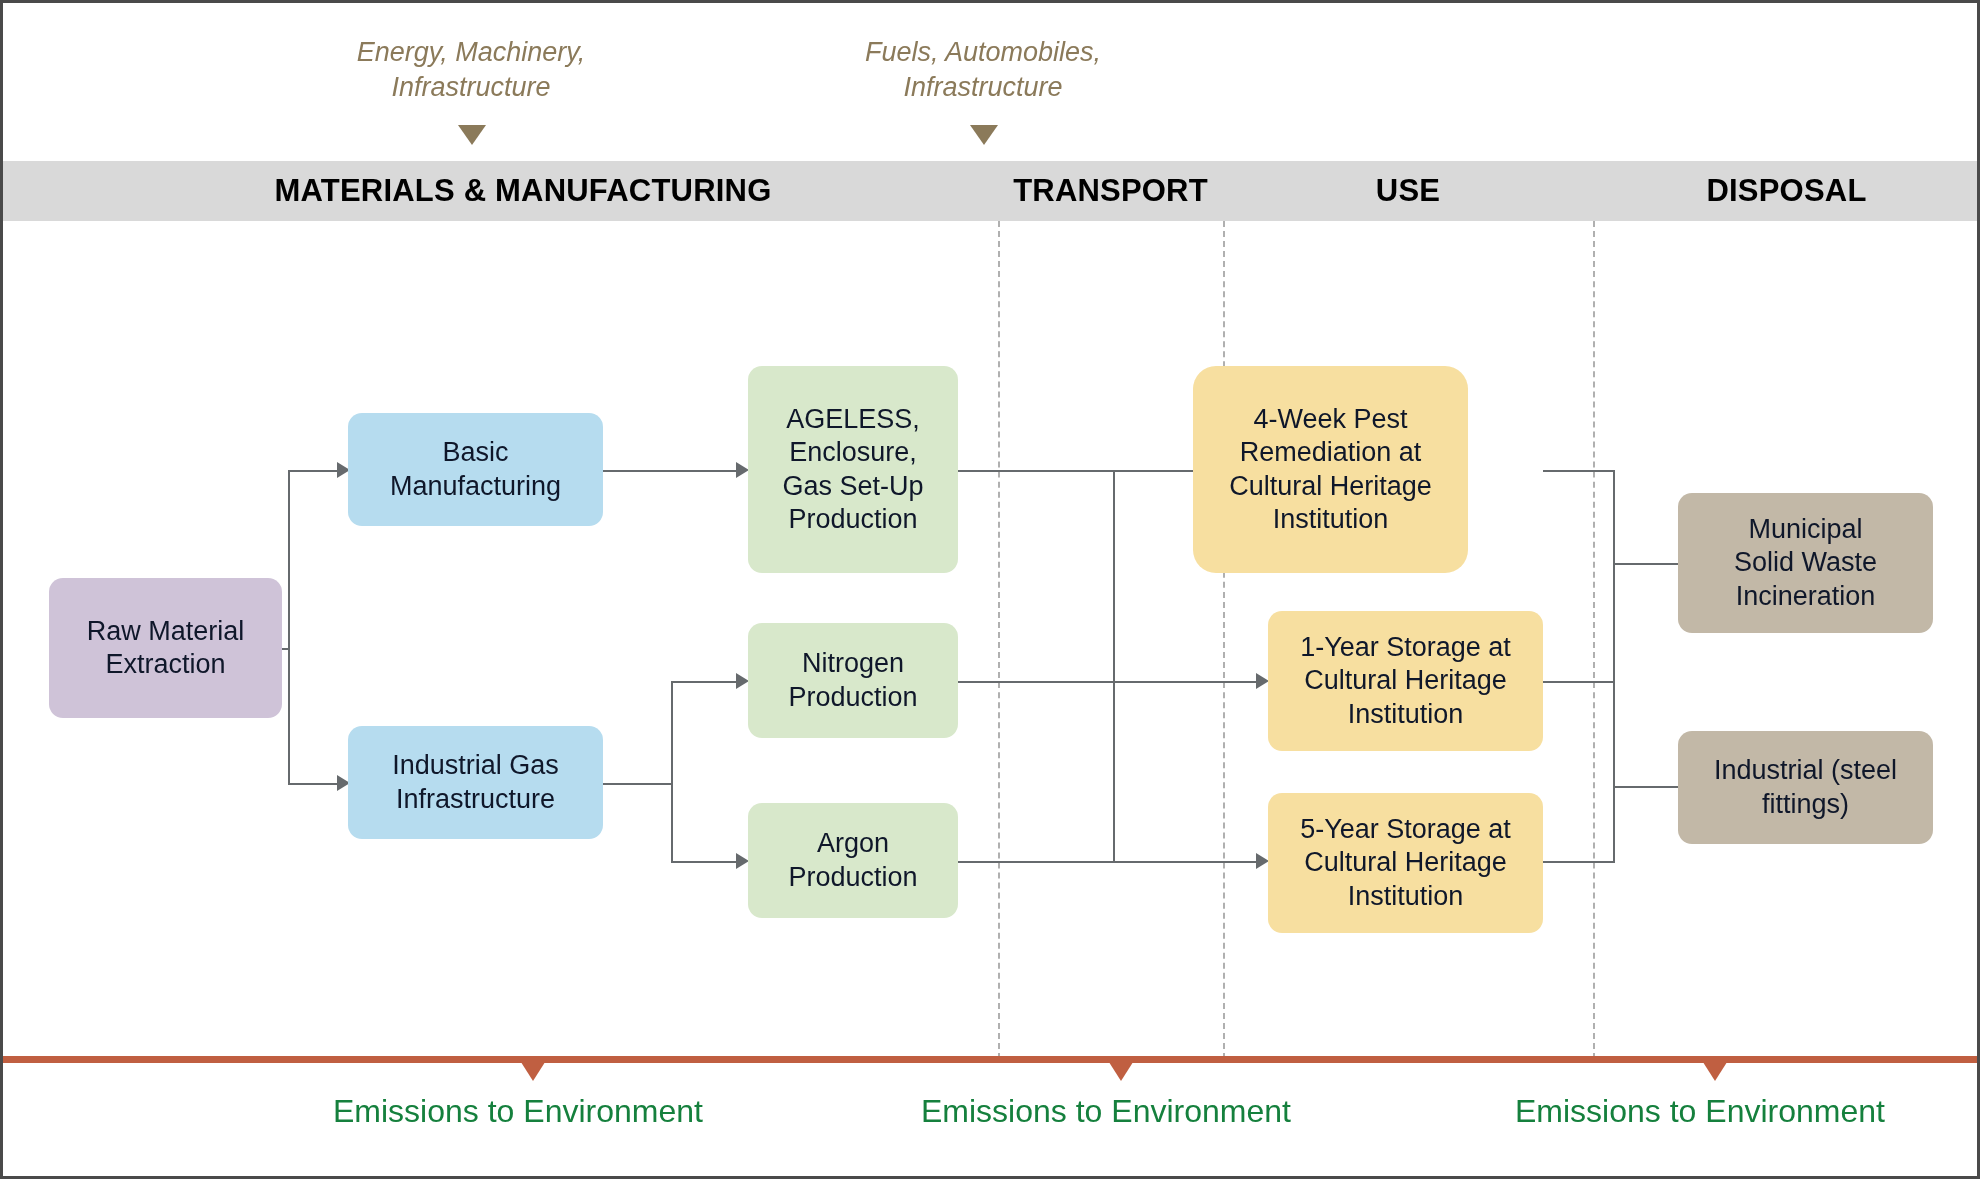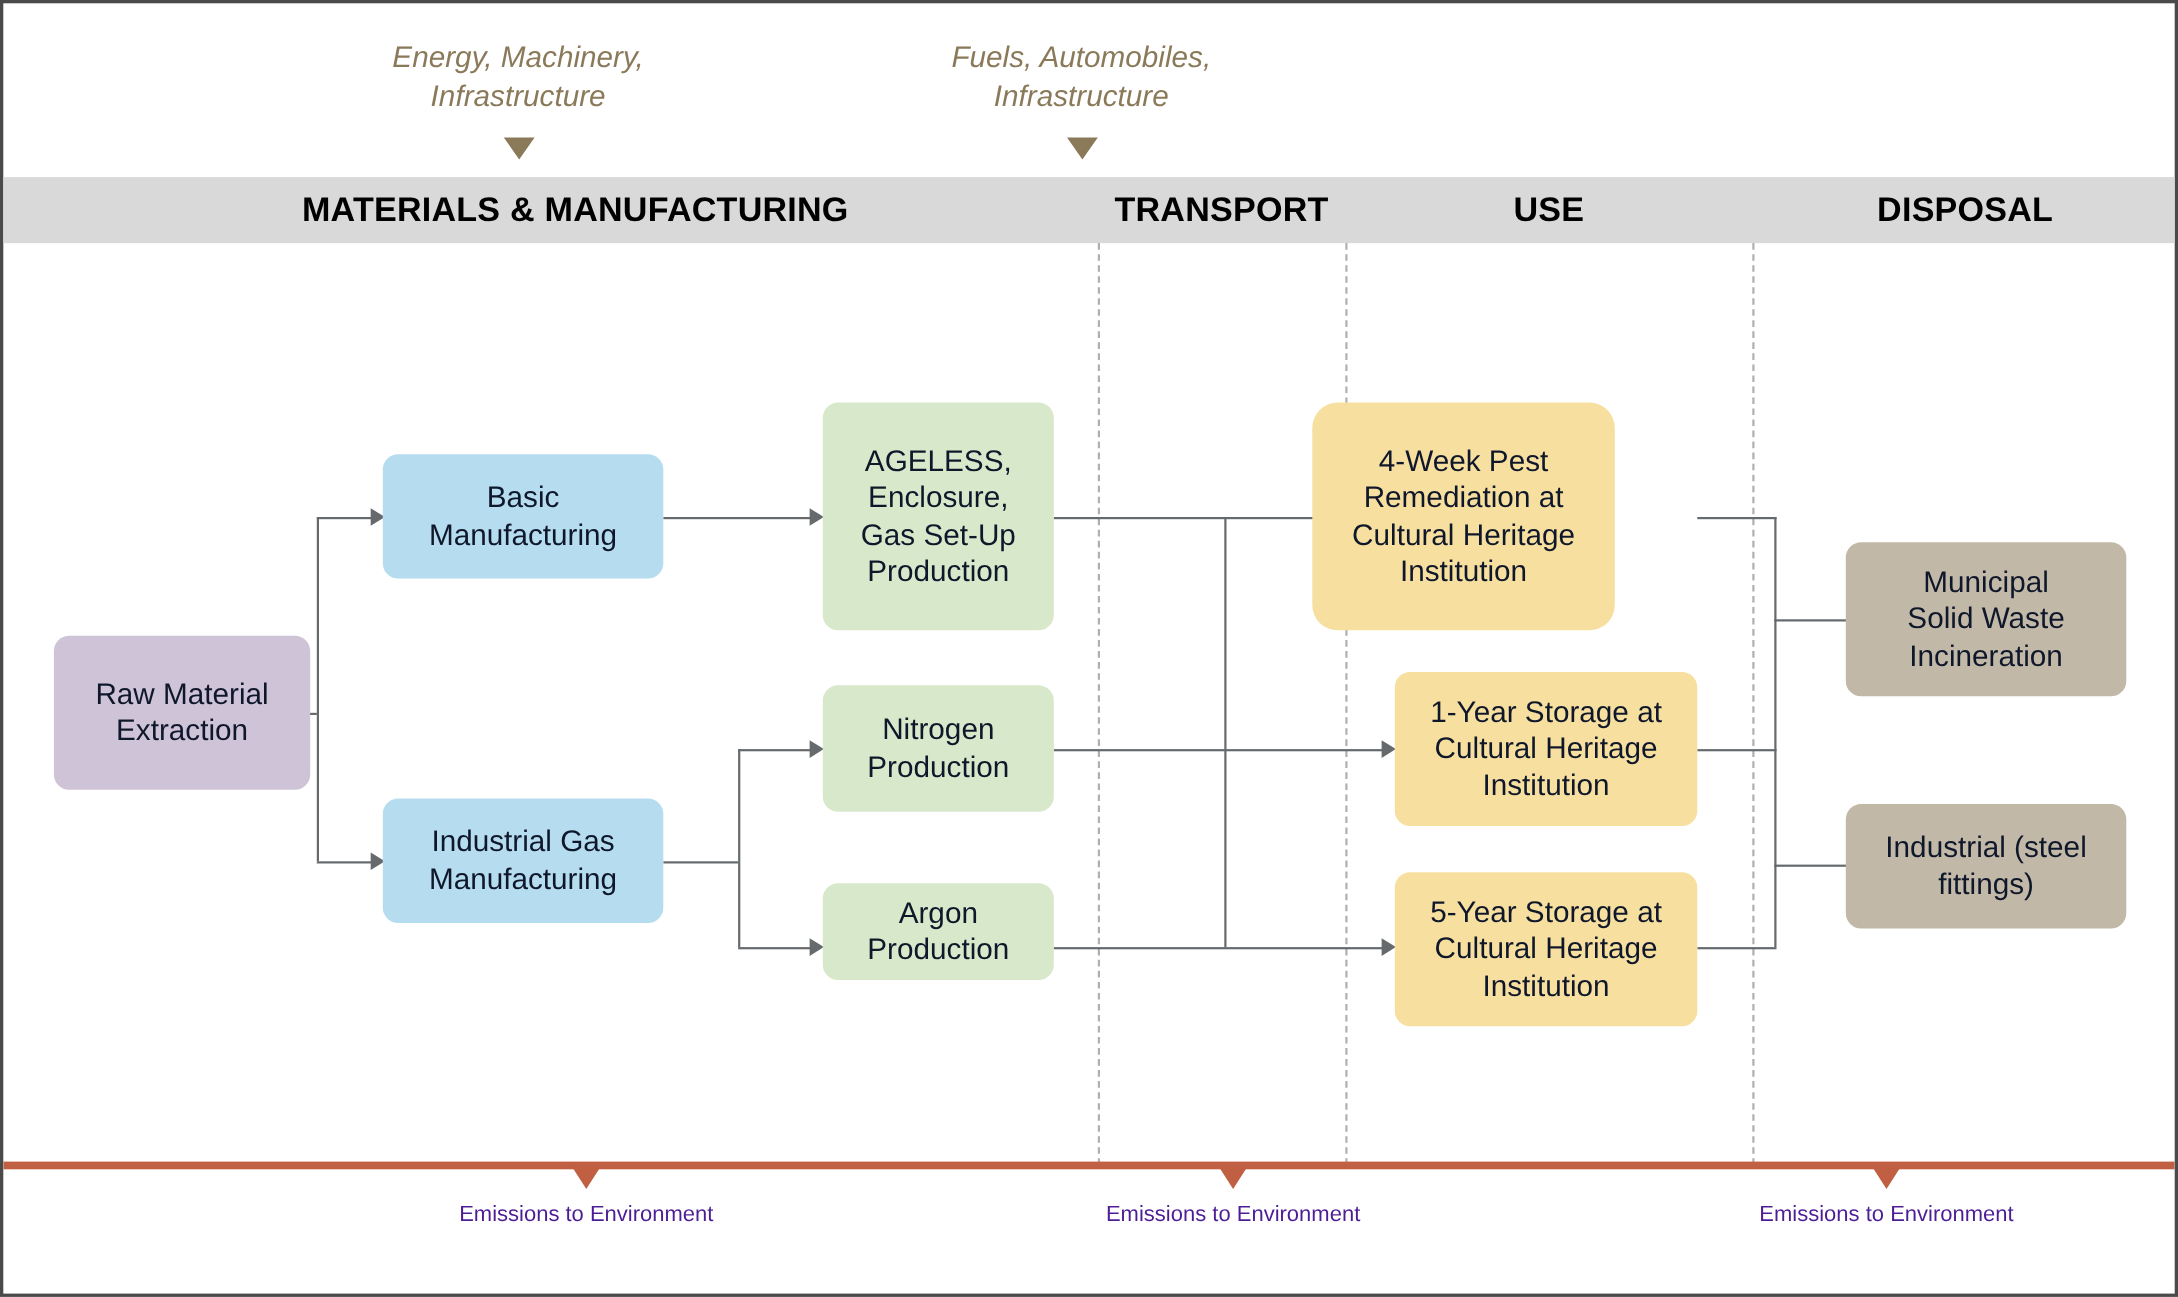--- a/index.html
+++ b/index.html
@@ -92,23 +92,22 @@
   }
   .emission-arrow{
     position:absolute;
     width:0;height:0;
     border-left:14px solid transparent;
     border-right:14px solid transparent;
     border-top:22px solid #c05f41;
   }
   .emission-label{
     position:absolute;
-    font-size:20px;
-    color:#4c1d95;
-    text-align:center;
+    font-size:32px;
+    color:#15803d;
     white-space:nowrap;
   }
 </style>
 </head>
 <body>
 
 <div id="stage">
 
   <div class="input-note" style="left:258px;top:32px;width:420px;">Energy, Machinery,
 Infrastructure</div>
@@ -170,31 +169,31 @@
   <div class="hline" style="left:1610px;top:783px;width:85px;"></div>
   <div class="arrowhead" style="left:1688px;top:775px;"></div>
 
   <div class="node n-raw" style="left:46px;top:575px;width:233px;height:140px;">Raw Material
 Extraction</div>
 
   <div class="node n-mfg" style="left:345px;top:410px;width:255px;height:113px;">Basic
 Manufacturing</div>
 
   <div class="node n-mfg" style="left:345px;top:723px;width:255px;height:113px;">Industrial Gas
-Manufacturing</div>
+Infrastructure</div>
 
   <div class="node n-prod" style="left:745px;top:363px;width:210px;height:207px;">AGELESS,
 Enclosure,
 Gas Set-Up
 Production</div>
 
   <div class="node n-prod" style="left:745px;top:620px;width:210px;height:115px;">Nitrogen
 Production</div>
 
-  <div class="node n-prod" style="left:745px;top:800px;width:210px;height:88px;">Argon
+  <div class="node n-prod" style="left:745px;top:800px;width:210px;height:115px;">Argon
 Production</div>
 
   <div class="node n-use" style="left:1190px;top:363px;width:275px;height:207px;border-radius:23px;">4-Week Pest
 Remediation at
 Cultural Heritage
 Institution</div>
 
   <div class="node n-use" style="left:1265px;top:608px;width:275px;height:140px;">1-Year Storage at
 Cultural Heritage
 Institution</div>

